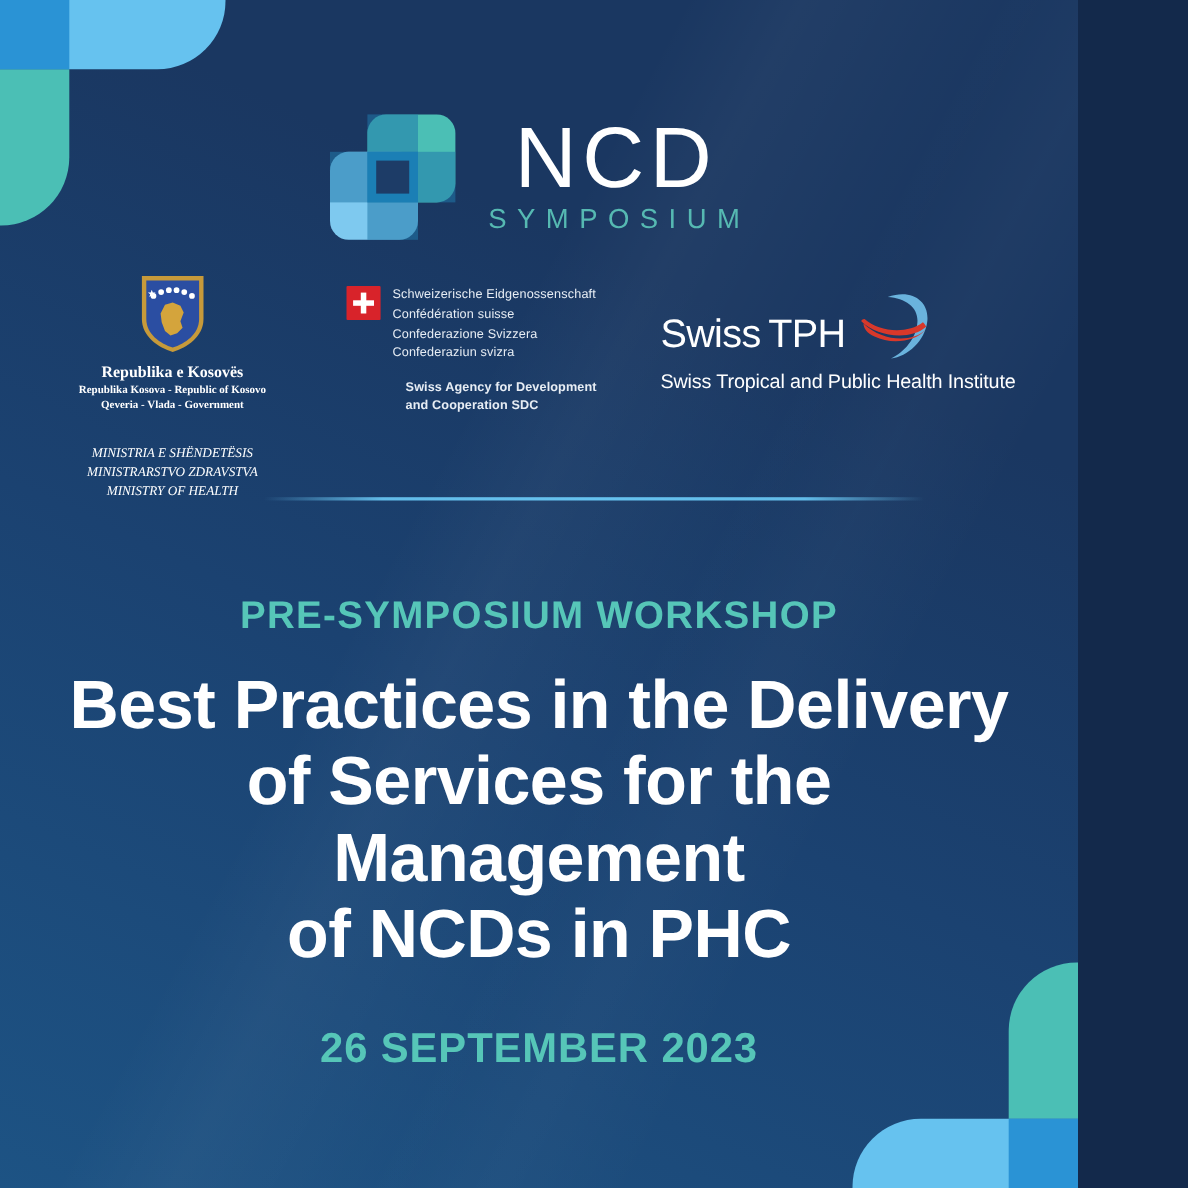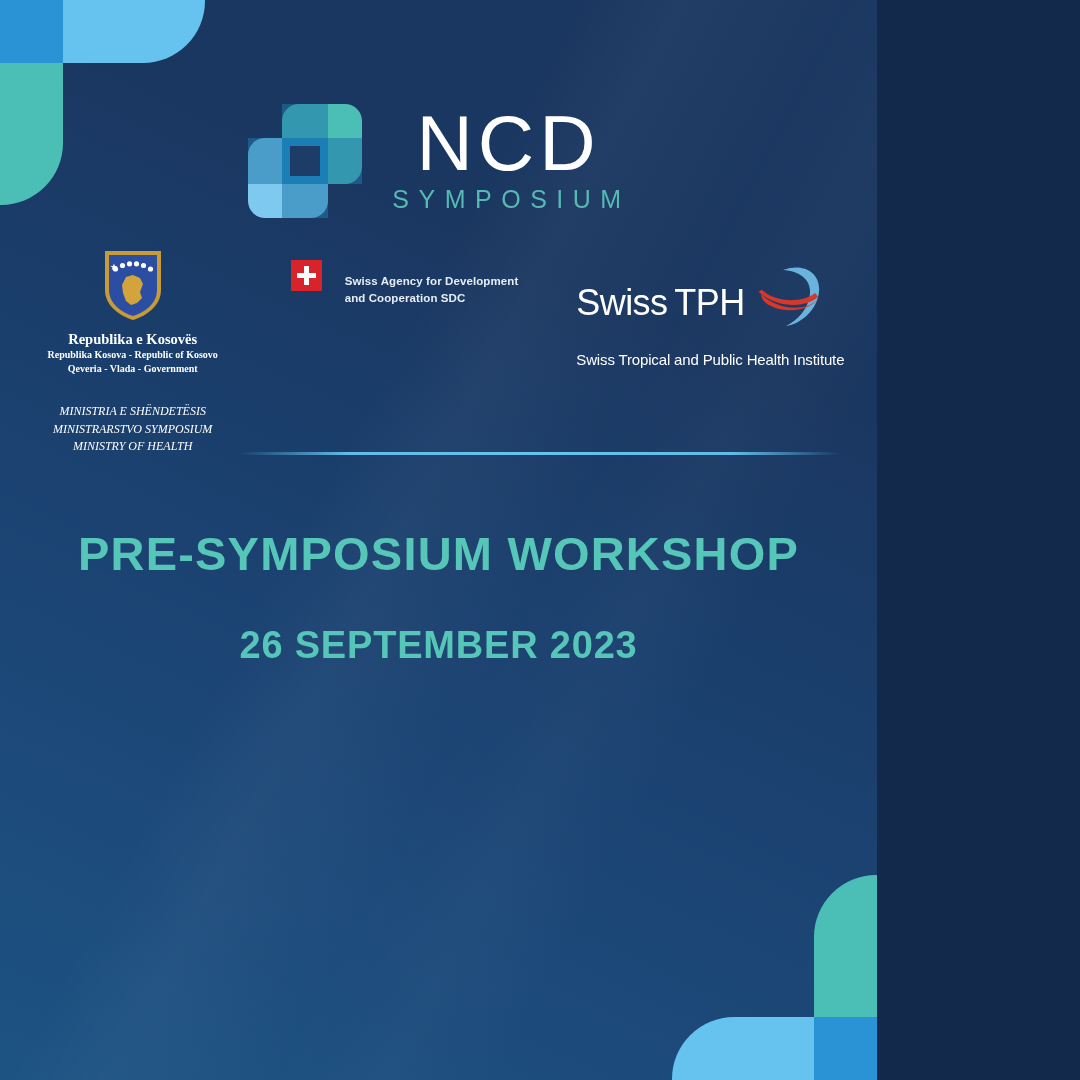--- a/index.html
+++ b/index.html
@@ -4,21 +4,21 @@
 <style>
   html, body {
     margin: 0;
     padding: 0;
     background: #13294b;
   }
   * { box-sizing: border-box; }
 
   .poster {
     position: relative;
-    width: 877px;
+    width: 980px;
     height: 1080px;
     overflow: hidden;
     font-family: "Liberation Sans", sans-serif;
     background:
       linear-gradient(205deg, #1a3761 0%, #1a3761 28%, #1b4271 58%, #1d5384 100%);
   }
 
   
   .sheen {
     position: absolute;
@@ -210,22 +210,22 @@
     color: #ffffff;
     font-size: 36px;
     font-weight: 400;
     letter-spacing: -0.6px;
     line-height: 1;
   }
   .tph-name b { font-weight: 400; }
   .tph-globe { width: 72px; height: 66px; flex: none; margin-top: -12px; }
   .tph-sub {
     color: #ffffff;
-    font-size: 15px;
-    margin-top: 21px;
+    font-size: 18px;
+    margin-top: 7px;
     letter-spacing: -0.15px;
   }
 
   
   .divider {
     position: absolute;
     top: 452px;
     left: 240px;
     width: 600px;
     height: 3px;
@@ -240,24 +240,25 @@
   
   .content {
     position: absolute;
     top: 530px;
     left: 0; right: 0;
     text-align: center;
     padding: 0 40px;
   }
   .eyebrow {
     color: #56c6b8;
-    font-size: 47px;
+    font-size: 35px;
     font-weight: bold;
     letter-spacing: 1.2px;
     line-height: 1;
+    margin-top: 12px;
   }
   .title {
     color: #ffffff;
     font-size: 62px;
     font-weight: bold;
     line-height: 1.12;
     letter-spacing: -0.5px;
     margin-top: 30px;
   }
   .title .tline { display: block; }
@@ -318,28 +319,34 @@
             <circle cx="48.5" cy="21" r="2.6"></circle>
           </g>
           <path d="M24 29 L31 27 L38 30 L41 36 L38 44 L40 50 L35 55 L29 57 L24 53 L21 45 L20 37 Z" fill="#d4a43c"></path>
         </svg>
       </div>
       <div class="kosovo-line1">Republika e Kosovës</div>
       <div class="kosovo-line2">Republika Kosova - Republic of Kosovo</div>
       <div class="kosovo-line3">Qeveria - Vlada - Government</div>
       <div class="kosovo-moh">
         <div>MINISTRIA E SHËNDETËSIS</div>
-        <div>MINISTRARSTVO SYMPOSIUM</div>
+        <div>MINISTRARSTVO ZDRAVSTVA</div>
         <div>MINISTRY OF HEALTH</div>
       </div>
     </div>
 
     <div class="partner sdc">
       <div class="swiss-flag"></div>
       <div class="sdc-text">
+        <div class="sdc-langs">
+          <div>Schweizerische Eidgenossenschaft</div>
+          <div>Confédération suisse</div>
+          <div>Confederazione Svizzera</div>
+          <div>Confederaziun svizra</div>
+        </div>
         <div class="sdc-agency">
           <div>Swiss Agency for Development</div>
           <div>and Cooperation SDC</div>
         </div>
       </div>
     </div>
 
     <div class="partner tph">
       <div class="tph-row">
         <div class="tph-name"><span>Swiss</span><span style="display:inline-block;width:7px"></span><b>TPH</b></div>
@@ -353,16 +360,21 @@
       </div>
       <div class="tph-sub">Swiss Tropical and Public Health Institute</div>
     </div>
 
   </div>
 
   <div class="divider"></div>
 
   <div class="content">
     <div class="eyebrow">PRE-SYMPOSIUM WORKSHOP</div>
+    <div class="title">
+      <span class="tline">Best Practices in the Delivery</span>
+      <span class="tline">of Services for the Management</span>
+      <span class="tline">of NCDs in PHC</span>
+    </div>
     <div class="date">26 SEPTEMBER 2023</div>
   </div>
 
 </div>
 
 </body></html>

